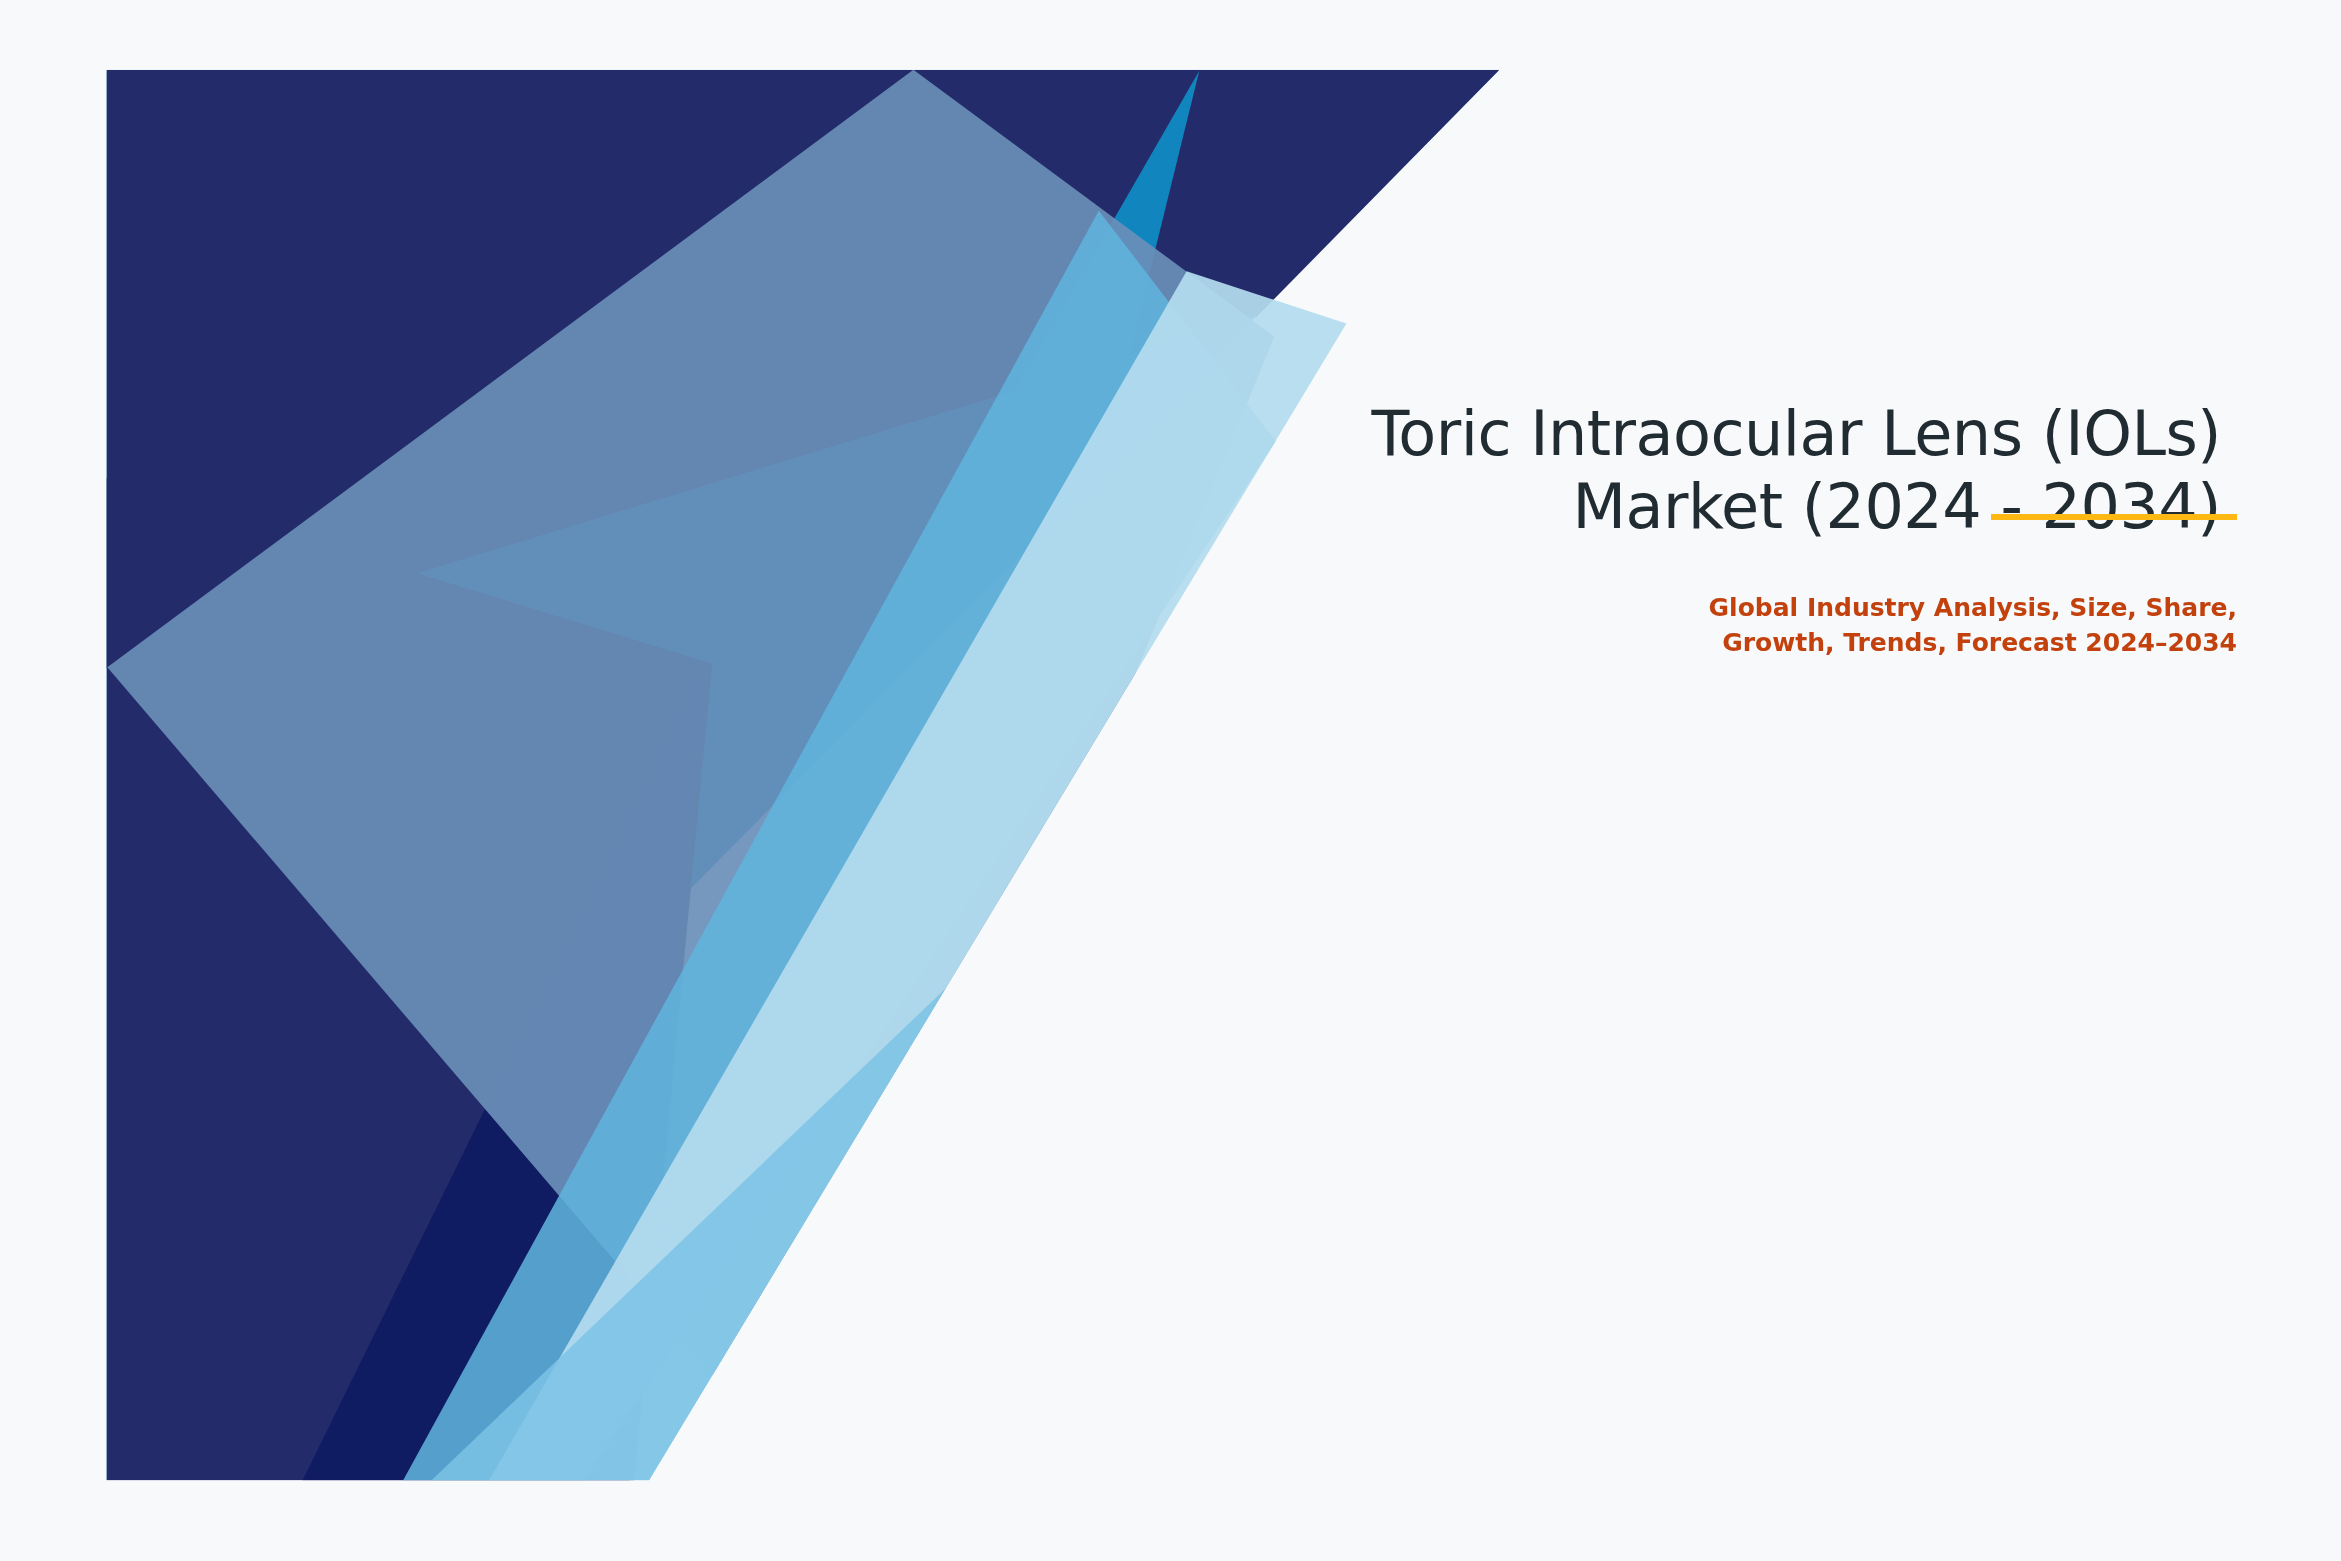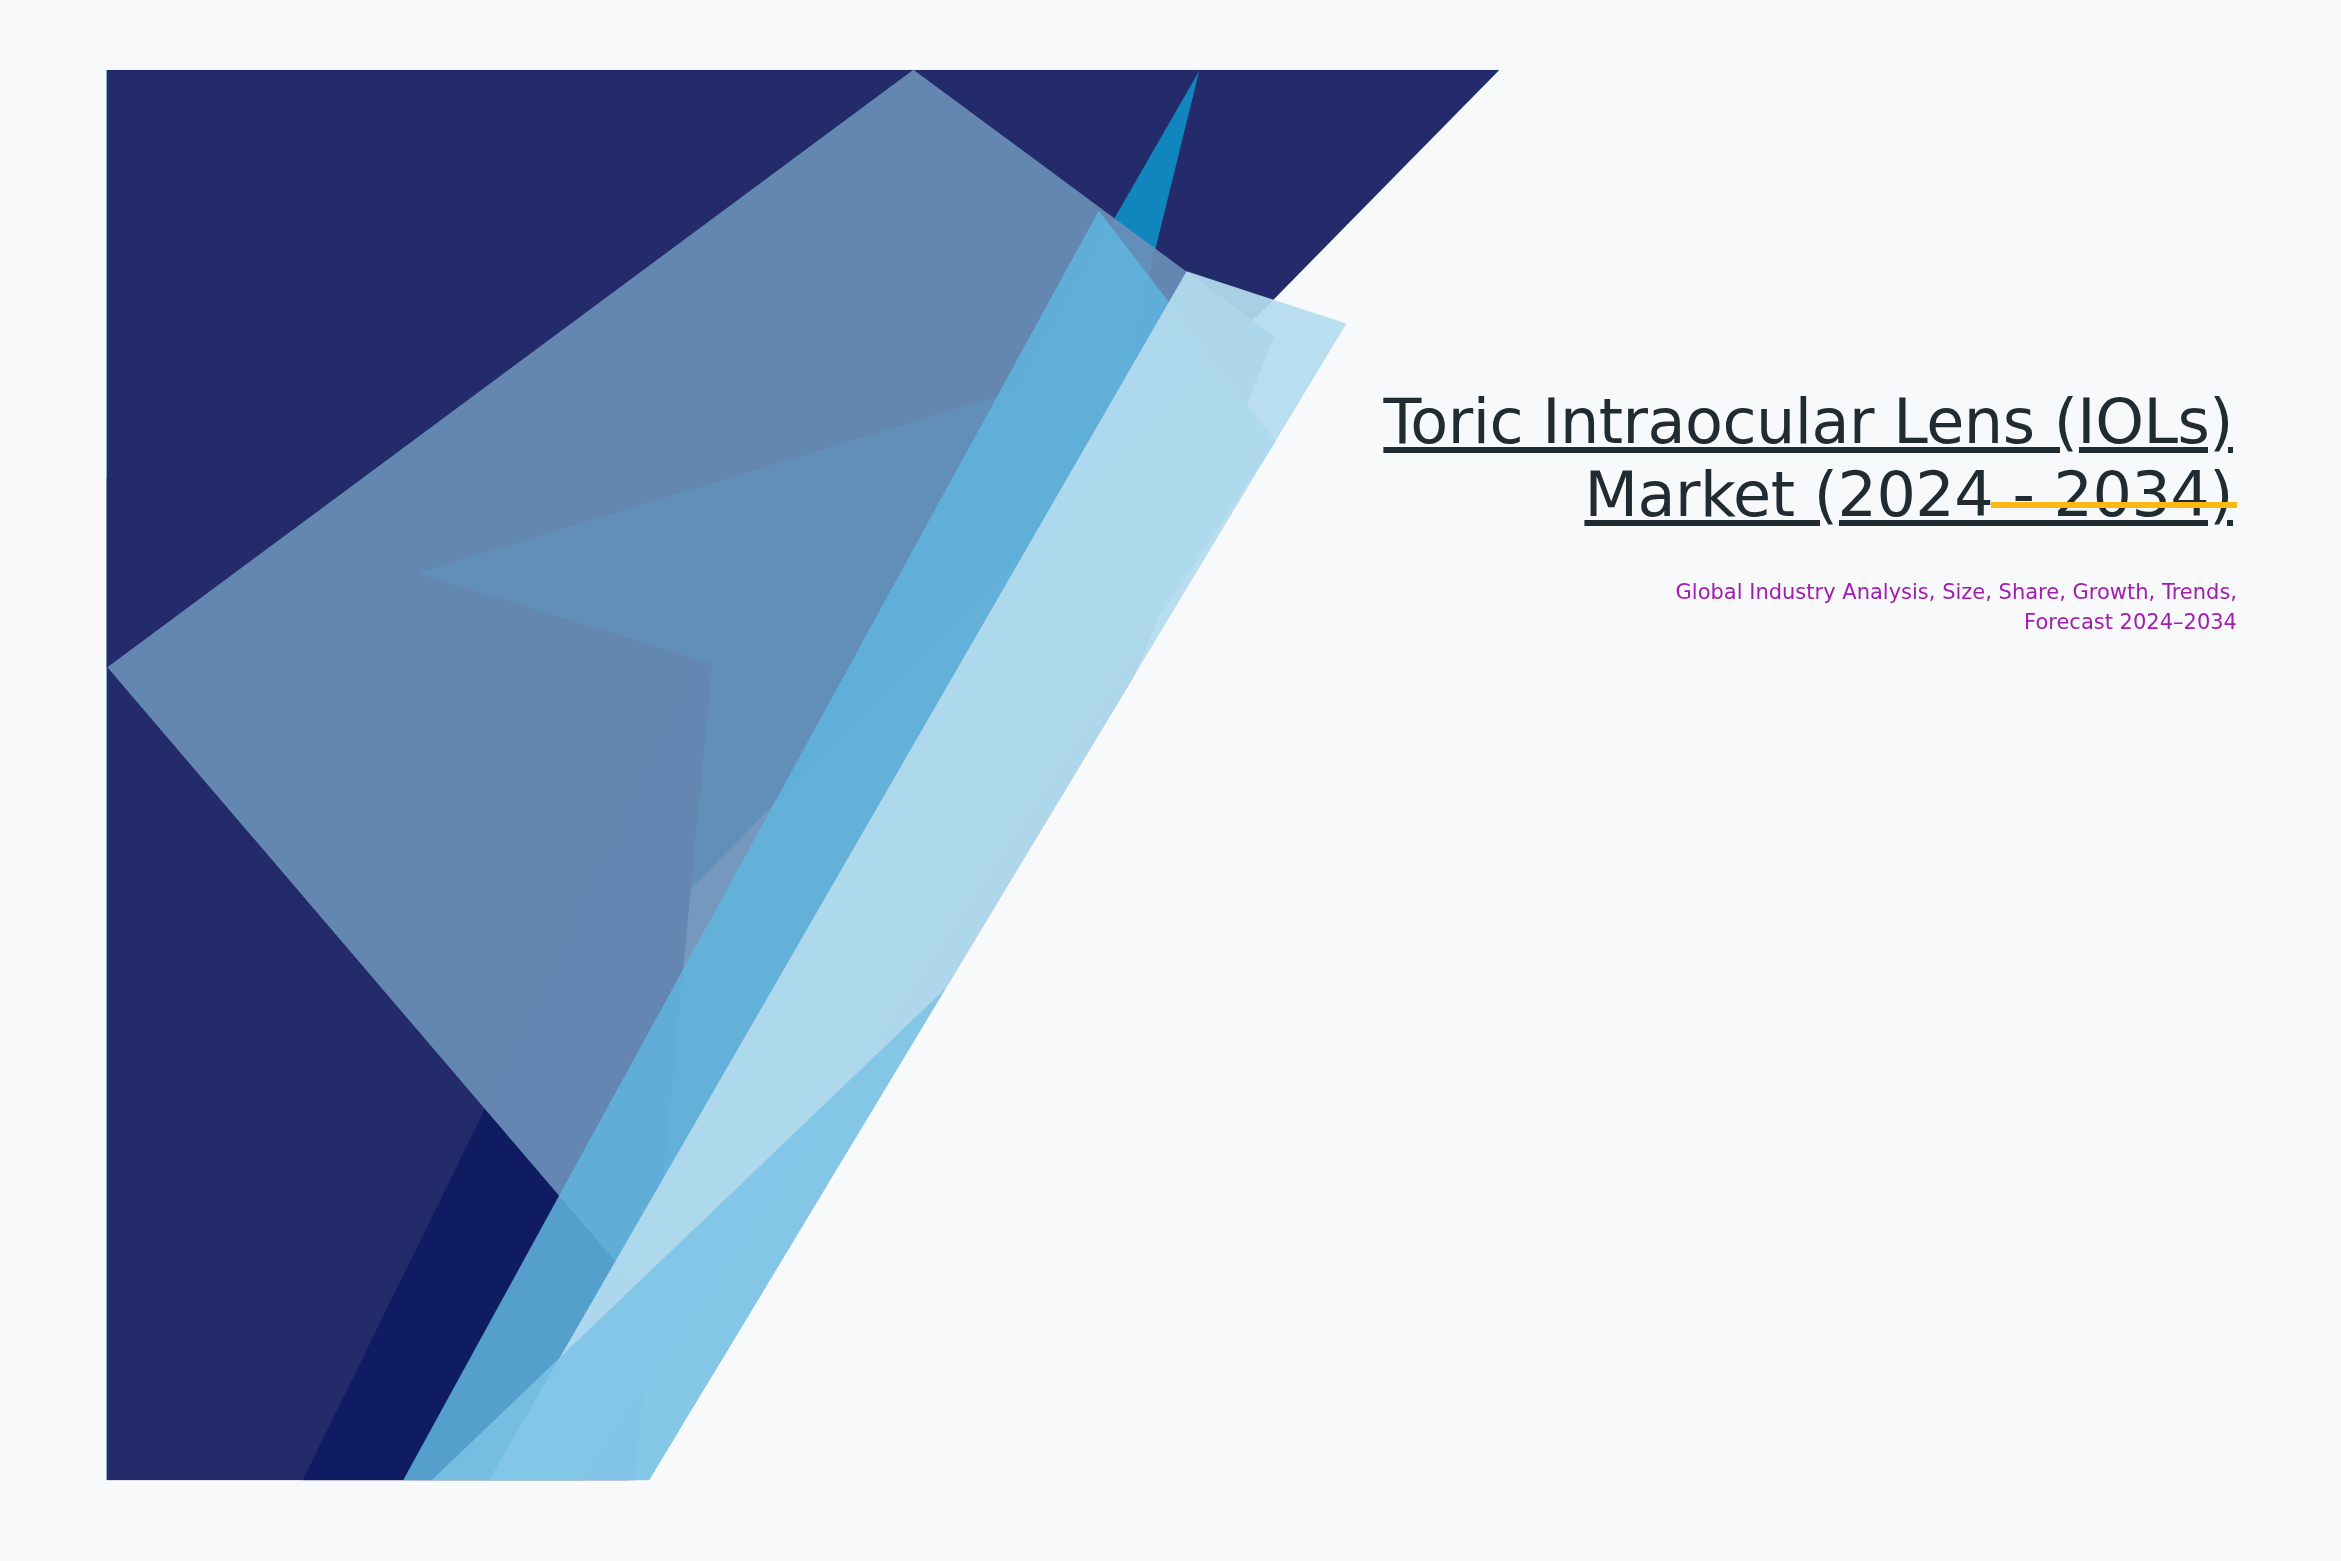--- a/index.html
+++ b/index.html
@@ -29,52 +29,51 @@
     top: 381px;
     width: 1122px;
     text-align: right;
     z-index: 5;
   }
   #title-wrap {
     position: relative;
     display: block;
   }
   #cover-title {
-    margin: 4px;
+    margin: 16px;
     font-family: "DejaVu Sans", "Liberation Sans", sans-serif;
     font-size: 62px;
     line-height: 1.18;
     font-weight: 400;
     letter-spacing: -0.5px;
     color: #212b32;
     text-align: right;
     white-space: pre-line;
     position: relative;
     z-index: 3;
-    text-decoration: underline;
   }
   #title-underline {
     position: absolute;
     right: 0px;
     bottom: 23.4px;
     width: 246px;
     height: 6.3px;
     background: #fdb813;
     z-index: 4;
   }
   #cover-subtitle {
     margin: 0;
     margin-top: 47px;
     margin-left: auto;
     width: 610px;
     font-family: "DejaVu Sans", "Liberation Sans", sans-serif;
-    font-size: 21px;
+    font-size: 25px;
     line-height: 1.40;
-    font-weight: 400;
-    color: #a21caf;
+    font-weight: 700;
+    color: #c2410c;
     text-align: right;
   }
 </style>
 </head>
 <body>
 
 <div id="page">
 
   <svg id="artwork" viewBox="0 0 4800 3200" preserveAspectRatio="none" aria-hidden="true">
     <defs>

